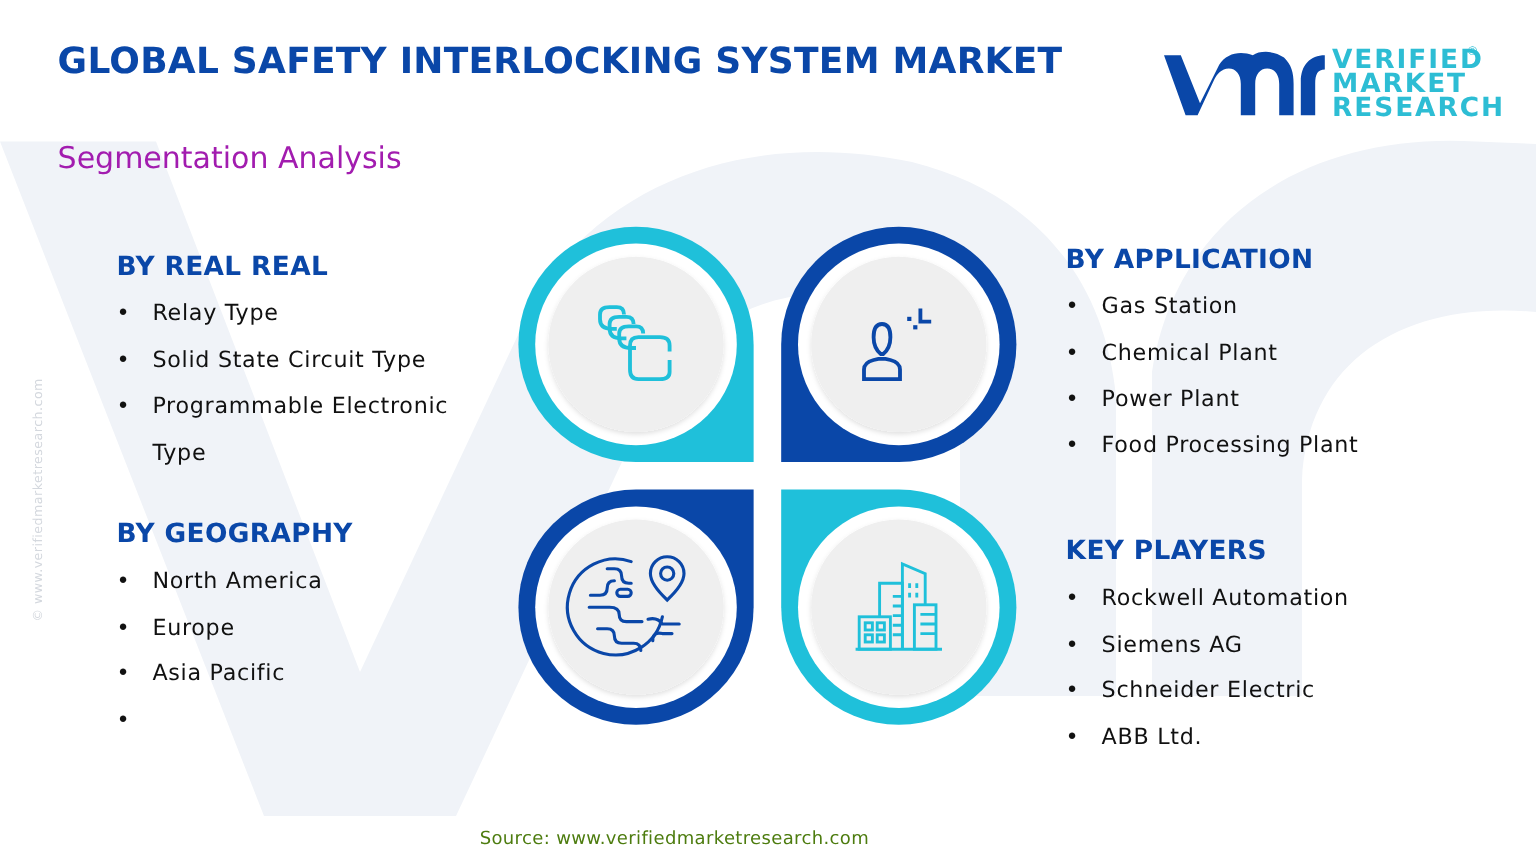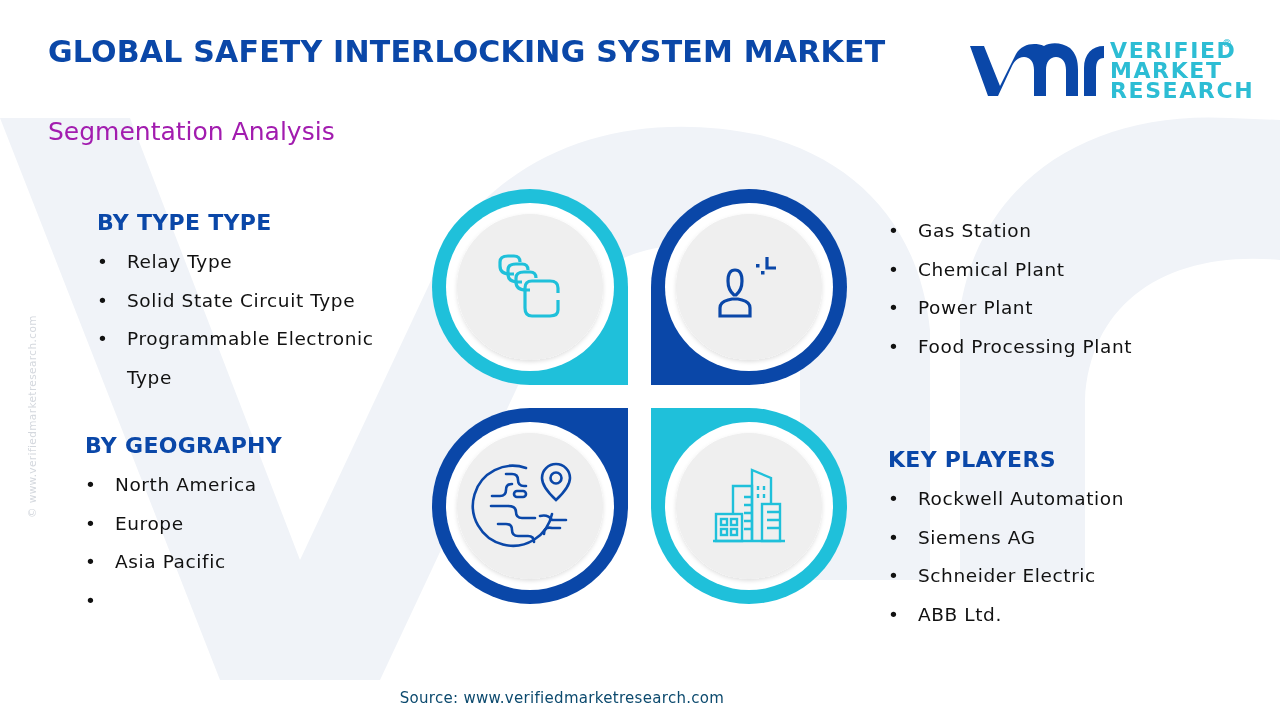--- a/index.html
+++ b/index.html
@@ -12,24 +12,24 @@
   .logo-reg { position:absolute; left:256px; top:-2px; color:#2dbdd4; font-size:10px; }
   .vertical-url { position:absolute; left:26px; top:518px; transform-origin:left top; transform:rotate(-90deg); color:#d4d8de; font-size:10.5px; white-space:nowrap; z-index:1; letter-spacing:0.4px; }
   .section { position:absolute; z-index:2; }
   .section h2 { margin:0; font-size:22px; font-weight:bold; color:#0a47a8; letter-spacing:0.3px; white-space:nowrap; }
   .section ul { list-style:none; margin:8px 0 0 0; padding:0; }
   .section li { position:relative; padding-left:30px; font-size:18.5px; color:#111111; line-height:38.5px; letter-spacing:0.6px; white-space:nowrap; }
   .section li .bullet { position:absolute; left:0; top:0; }
   .sec-type { left:97px; top:210px; }
   .sec-type li.wrap { white-space:normal; width:290px; }
   .sec-app { left:888px; top:204px; }
-  .sec-geo { left:85px; top:433px; }
+  .sec-geo { left:97px; top:433px; }
   .sec-key { left:888px; top:447px; }
   .petals { position:absolute; left:0; top:0; width:1280px; height:720px; z-index:2; }
-  .source { position:absolute; left:0; width:1124px; top:689px; text-align:center; font-size:15px; color:#0c4a6e; z-index:2; letter-spacing:0.3px; }
+  .source { position:absolute; left:0; width:1124px; top:689px; text-align:center; font-size:15px; color:#4d7c0f; z-index:2; letter-spacing:0.3px; }
 </style>
 </head>
 <body>
 
 <svg class="wm" viewBox="0 0 1280 720">
   <path d="M0,118 L130,118 L300,560 L450,240 C520,140 640,110 760,135 C860,160 920,230 930,330 L930,580 L800,580 L800,330 C790,270 740,240 680,245 C600,250 560,300 530,360 L380,680 L220,680 Z" fill="#f0f3f8"></path>
   <path d="M960,560 L960,310 C980,180 1090,110 1230,118 L1280,120 L1280,260 C1170,250 1090,300 1085,400 L1085,580 L960,580 Z" fill="#f0f3f8"></path>
 </svg>
 
 <div class="vertical-url">© www.verifiedmarketresearch.com</div>
@@ -119,29 +119,30 @@
     <path d="M733,514 L733,486 L752,486 L752,541"></path>
     <path d="M752,541 L752,470 L771,478 L771,504"></path>
     <rect x="762" y="504" width="18" height="37"></rect>
     <path d="M744,497 L752,497 M744,505 L752,505 M744,513 L752,513 M744,521 L752,521 M744,529 L752,529"></path>
     <path d="M767,512 L780,512 M767,520 L780,520 M767,528 L780,528"></path>
     <path d="M758,486 L758,490 M764,486 L764,490 M758,494 L758,498 M764,494 L764,498"></path>
   </g>
 </svg>
 
 <div class="section sec-type">
-  <h2>BY TYPE TYPE</h2>
+  <h2>BY REAL REAL</h2>
   <ul>
     <li><span class="bullet">•</span><span>Relay Type</span></li>
     <li><span class="bullet">•</span><span>Solid State Circuit Type</span></li>
     <li class="wrap"><span class="bullet">•</span><span>Programmable Electronic Type</span></li>
   </ul>
 </div>
 
 <div class="section sec-app">
+  <h2>BY APPLICATION</h2>
   <ul>
     <li><span class="bullet">•</span><span>Gas Station</span></li>
     <li><span class="bullet">•</span><span>Chemical Plant</span></li>
     <li><span class="bullet">•</span><span>Power Plant</span></li>
     <li><span class="bullet">•</span><span>Food Processing Plant</span></li>
   </ul>
 </div>
 
 <div class="section sec-geo">
   <h2>BY GEOGRAPHY</h2>

